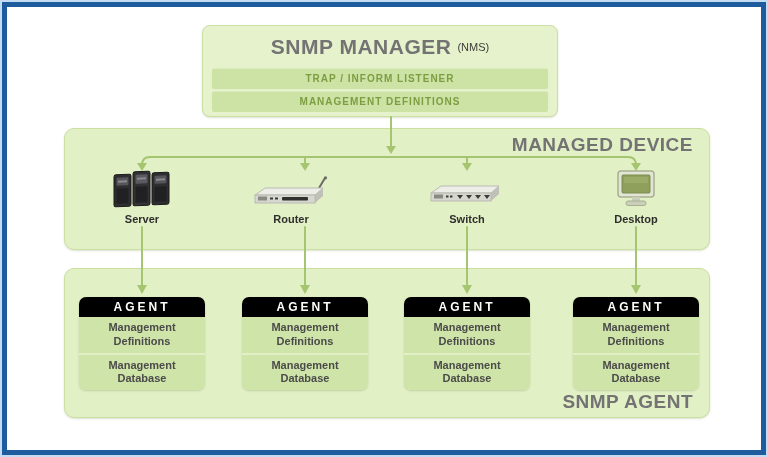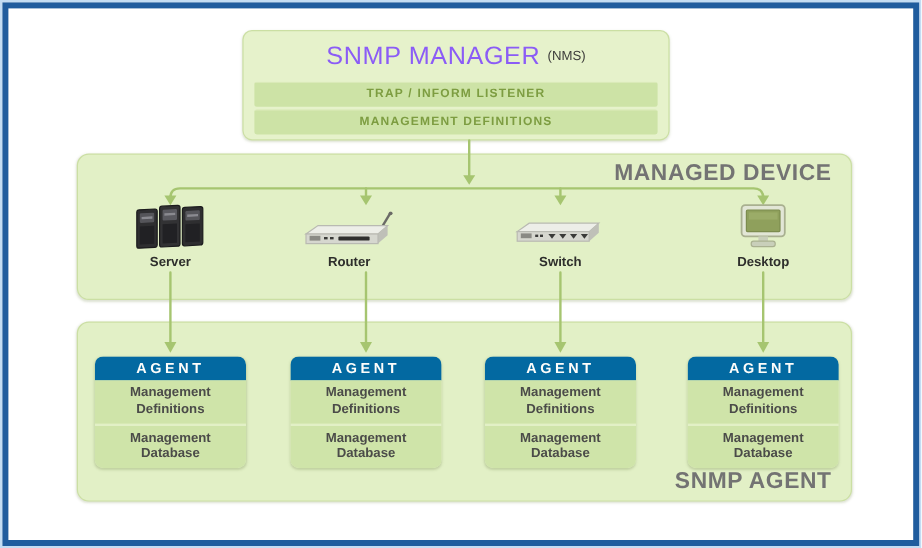--- a/index.html
+++ b/index.html
@@ -11,21 +11,21 @@
   .frame-light { position:absolute; inset:0; border:2px solid #C3DCF3; pointer-events:none; z-index:60; }
   .frame-dark  { position:absolute; inset:2px; border:5px solid #1F5C9E; pointer-events:none; z-index:61; }
 
   
   .gbox {
     position:absolute; background:#E3F0C7; border:1px solid #CBDFA3;
     box-shadow:0 1px 2px rgba(120,140,80,.25); box-sizing:border-box;
   }
   .manager-box { left:202px; top:25px; width:356px; height:92px; border-radius:8px; background:#E6F2CB; }
   .manager-title-row { height:42px; display:flex; align-items:center; justify-content:center; gap:6px; }
-  .manager-title { font-size:21px; font-weight:normal; color:#8b5cf6; letter-spacing:.5px; }
+  .manager-title { font-size:21px; font-weight:bold; color:#737373; letter-spacing:.5px; }
   .manager-title-suffix { font-size:11px; font-weight:normal; color:#3C3C3A; }
   .manager-bar {
     margin:0 9px 2px 9px; height:20px; line-height:20px; text-align:center;
     background:#CDE3A6; border-radius:2px; border-top:1px solid #DCEBBB;
     font-size:10px; font-weight:bold; letter-spacing:1px; color:#7D9D41;
   }
 
   .managed-box { left:64px; top:128px; width:646px; height:122px; border-radius:10px; background:#E2F0C6; }
   .section-title {
     position:absolute; font-size:19px; font-weight:bold; color:#737373; letter-spacing:.5px;
@@ -39,21 +39,21 @@
   .device { position:absolute; top:168px; width:110px; text-align:center; z-index:10; }
   .device .icon-wrap { height:42px; display:flex; align-items:flex-end; justify-content:center; }
   .device-label { margin-top:3px; font-size:11px; font-weight:bold; color:#2E2E2C; }
 
   
   .agent-card {
     position:absolute; top:297px; width:126px; border-radius:7px; overflow:hidden; z-index:10;
     box-shadow:0 1px 2px rgba(120,140,80,.3);
   }
   .agent-header {
-    height:20px; line-height:20px; text-align:center; background:#0369a1;
+    height:20px; line-height:20px; text-align:center; background:#000000;
     color:#FDFDFB; font-size:12px; font-weight:bold; letter-spacing:3px;
   }
   .agent-row {
     background:#CFE4A9; margin-top:2px; padding:4px 6px; text-align:center;
     font-size:11px; font-weight:bold; color:#4B4B49; line-height:1.25;
   }
   .agent-row.first { margin-top:0; }
 
   .connectors { position:absolute; left:0; top:0; z-index:5; pointer-events:none; }
 </style>

